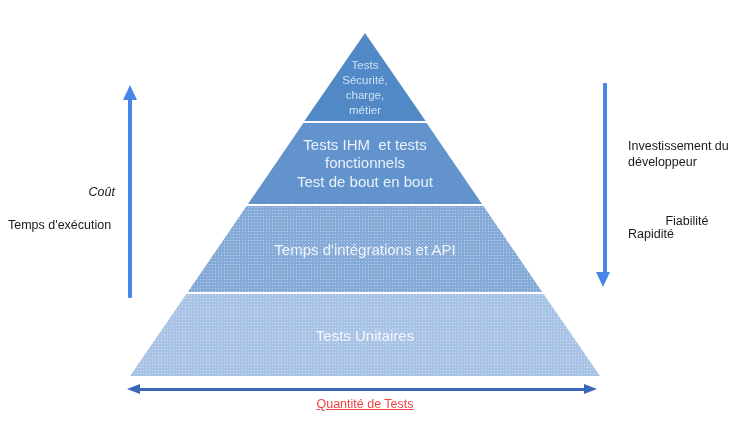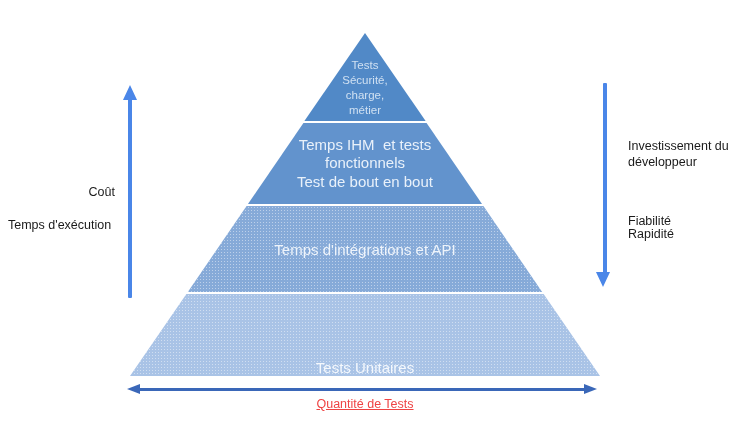--- a/index.html
+++ b/index.html
@@ -95,43 +95,43 @@
 <body>
 
 <div class="canvas">
 
   <div class="head-up" style="left: 123px; top: 85px; border-bottom-color: rgb(74, 134, 232);"></div>
   <div class="vline" style="left: 128px; top: 99px; height: 199px; background-color: rgb(74, 134, 232);"></div>
 
   <div class="vline" style="left: 603px; top: 83px; height: 190px; background-color: rgb(74, 134, 232);"></div>
   <div class="head-down" style="left: 596px; top: 272px; border-top-color: rgb(74, 134, 232);"></div>
 
-  <div class="side-label" style="left:40px;top:136px;width:75px;text-align:right;">Coût</div>
+  <div class="side-label" style="left:40px;top:136px;width:75px;text-align:right;font-style:italic;">Coût</div>
   <div class="side-label" style="left:8px;top:169px;width:112px;text-align:left;">Temps d'exécution</div>
 
   <div class="side-label" style="left:628px;top:90px;width:118px;">Investissement du développeur</div>
-  <div class="side-label" style="left:628px;top:165px;width:118px;">Fiabilité</div>
+  <div class="side-label" style="left:628px;top:165px;width:118px;text-align:center;">Fiabilité</div>
   <div class="side-label" style="left:628px;top:178px;width:118px;">Rapidité</div>
 
   <div class="pyramid">
     <div class="level level-1" style="background-color: rgb(81, 137, 199);">
       <div class="line">Tests</div>
       <div class="line">Sécurité,</div>
       <div class="line">charge,</div>
       <div class="line">métier</div>
     </div>
     <div class="level level-2" style="background-color: rgb(98, 147, 205);">
-      <div class="line">Temps IHM  et tests</div>
+      <div class="line">Tests IHM  et tests</div>
       <div class="line">fonctionnels</div>
       <div class="line">Test de bout en bout</div>
     </div>
     <div class="level level-3 dotted" style="background-color: rgb(134, 170, 216);">
       <div class="line">Temps d'intégrations et API</div>
     </div>
-    <div class="level level-4 dotted" style="background-color: rgb(169, 195, 230); justify-content: flex-end;">
+    <div class="level level-4 dotted" style="background-color: rgb(169, 195, 230);">
       <div class="line">Tests Unitaires</div>
     </div>
   </div>
 
   <div class="head-left" style="left: 127px; top: 384px; border-right-color: rgb(58, 103, 184);"></div>
   <div class="hline" style="left: 139px; top: 388px; width: 446px; background-color: rgb(58, 103, 184);"></div>
   <div class="head-right" style="left: 584px; top: 384px; border-left-color: rgb(58, 103, 184);"></div>
 
   <div class="bottom-label">Quantité de Tests</div>
 

